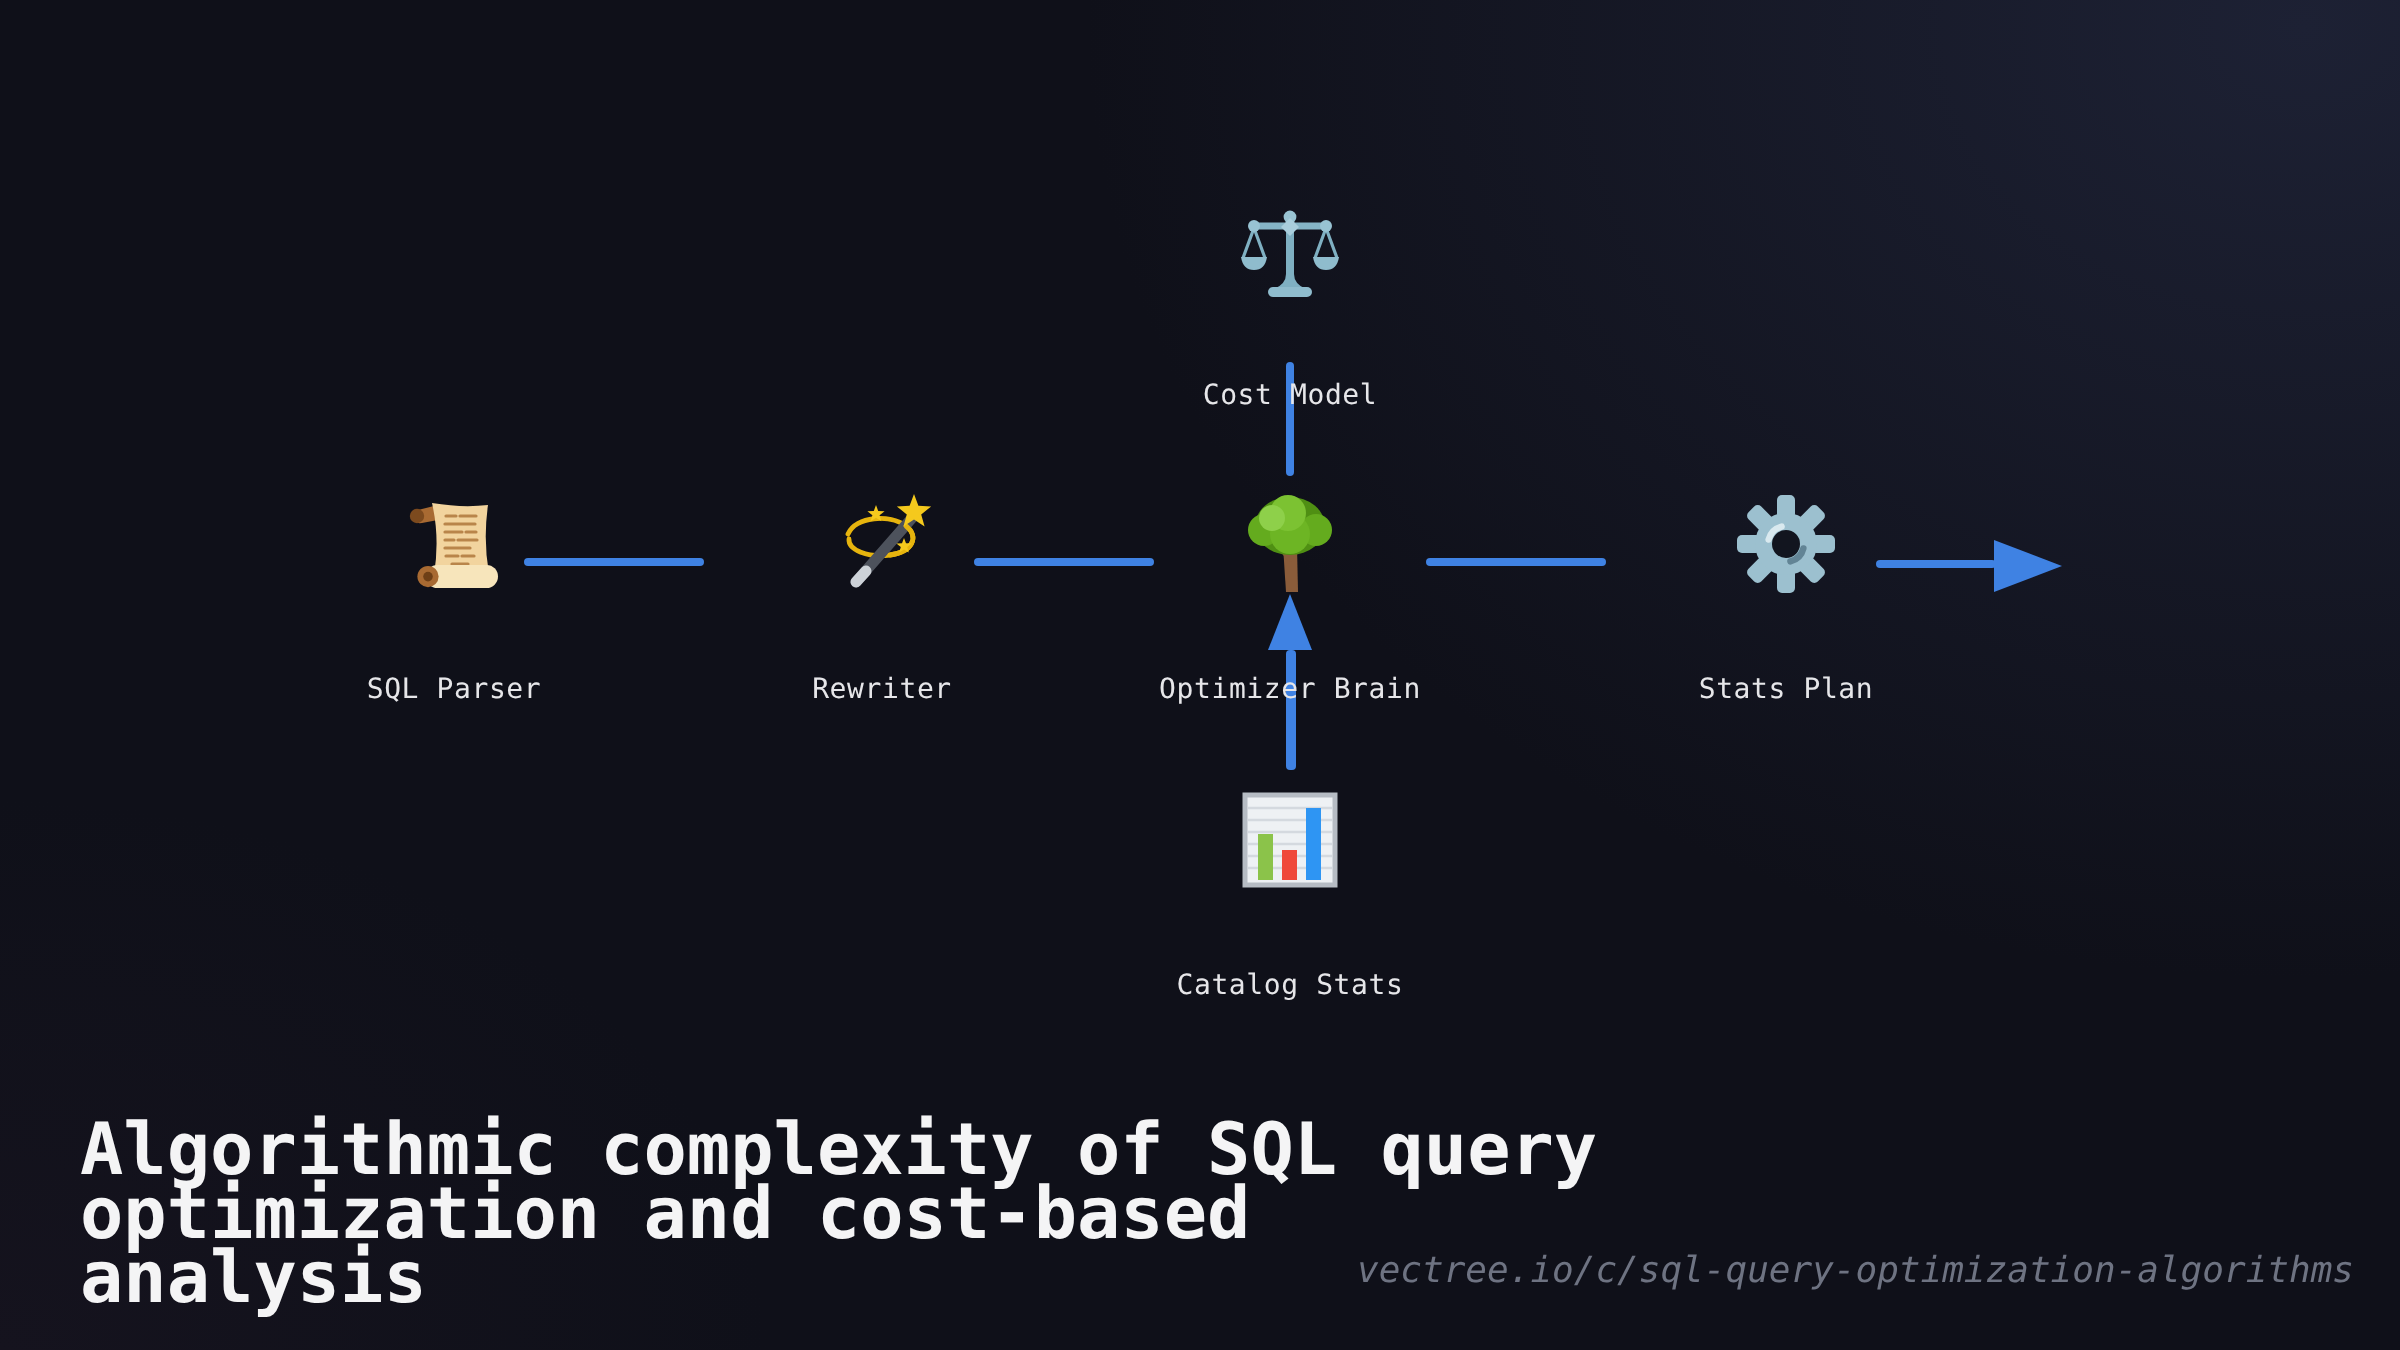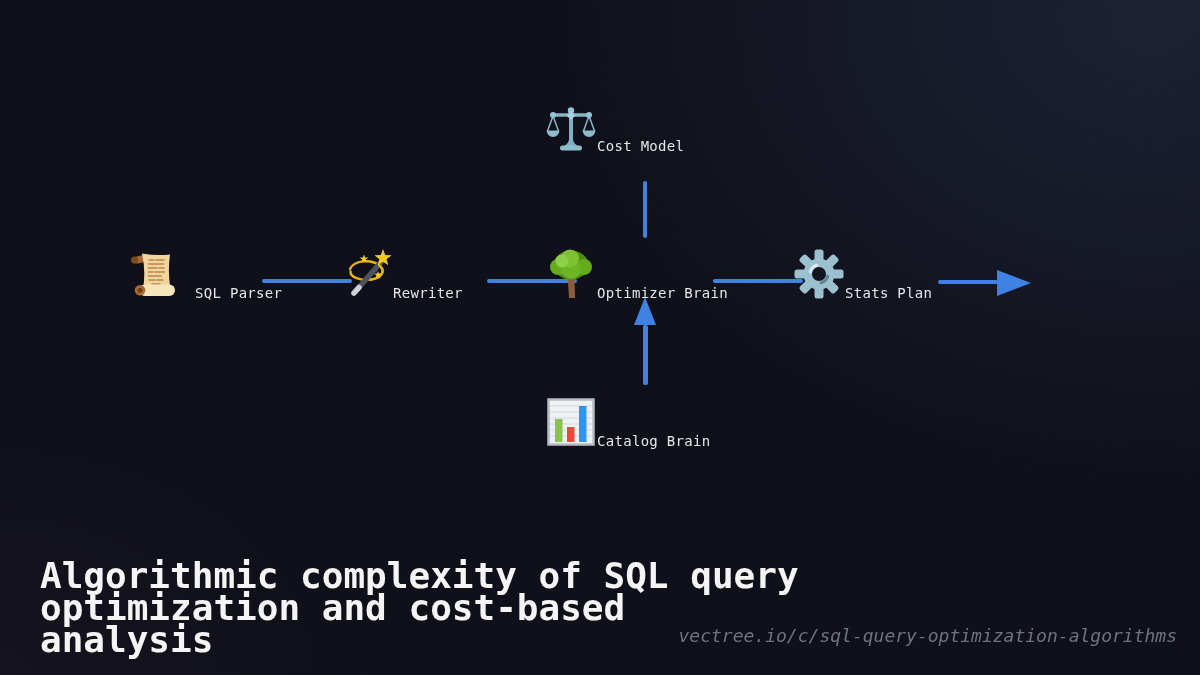--- a/index.html
+++ b/index.html
@@ -30,21 +30,21 @@
   }
   .tri-up {
     border-left: 11px solid transparent;
     border-right: 11px solid transparent;
     border-bottom: 28px solid var(--arrow, #3f82e3);
   }
 
   .node {
     position: absolute;
     width: 200px;
-    display: flex; flex-direction: row; align-items: center;
+    display: flex; flex-direction: column; align-items: center;
     z-index: 2;
   }
   .node-icon { width: 52px; height: 52px; }
   .node-icon svg { display: block; }
   .node-label {
     margin-top: 39px;
     font-size: 14px;
     letter-spacing: 0.3px;
     color: var(--label, #e6e6e9);
     white-space: nowrap;
@@ -105,21 +105,21 @@
         <path d="M26 10 L30.5 14.5 L26 19 L21.5 14.5 Z" fill="#a9cedd"></path>
         <path d="M1.5 29.5 L14.5 29.5 Q13.5 36 8 36 Q2.5 36 1.5 29.5 Z" fill="#8fbccd"></path>
         <path d="M37.5 29.5 L50.5 29.5 Q49.5 36 44 36 Q38.5 36 37.5 29.5 Z" fill="#8fbccd"></path>
         <path d="M24 38 Q24 43 18 45.5 L34 45.5 Q28 43 28 38 Z" fill="#7fb0c2"></path>
         <rect x="15" y="44.5" width="22" height="5" rx="2.5" fill="#8fbccd"></rect>
       </svg>
     </div>
     <div class="node-label">Cost Model</div>
   </div>
 
-  <div class="node" style="left:127px; top:246px;gap:16px;">
+  <div class="node" style="left:127px; top:246px;">
     <div class="node-icon">
       <svg viewBox="0 0 52 52" width="52" height="52">
         <path d="M16 7 L8 9 Q4 10 5 13 Q6 16 10 15.5 L18 14 Z" fill="#a86a32"></path>
         <circle cx="7.5" cy="12" r="3.6" fill="#7c4a1e"></circle>
         <path d="M15 5.5 Q30 8 43 6.5 Q40.5 24 43.5 41 Q29 39.5 16 41.5 Q19 23 15 5.5 Z" fill="#f2d49e"></path>
         <g stroke="#b9854a" stroke-width="1.6" stroke-linecap="round" fill="none">
           <path d="M22 12 H27 M29 12 H37"></path>
           <path d="M21.5 16 H36.5"></path>
           <path d="M21.5 20 H30 M32 20 H37"></path>
           <path d="M21.5 24 H26 M28 24 H37.5"></path>
@@ -193,21 +193,21 @@
       <svg viewBox="0 0 52 52" width="52" height="52">
         <rect x="3.5" y="3.5" width="45" height="45" fill="#eef1f4" stroke="#b6bcc4" stroke-width="2.5"></rect>
         <g stroke="#d4d9df" stroke-width="1.2">
           <path d="M5 10 H47 M5 16 H47 M5 22 H47 M5 28 H47 M5 34 H47 M5 40 H47"></path>
         </g>
         <rect x="10" y="23" width="7.5" height="23" fill="#8bc34a"></rect>
         <rect x="22" y="31" width="7.5" height="15" fill="#ef483b"></rect>
         <rect x="34" y="10" width="7.5" height="36" fill="#2e95f3"></rect>
       </svg>
     </div>
-    <div class="node-label">Catalog Brain</div>
+    <div class="node-label">Catalog Stats</div>
   </div>
 
 
   <h1 class="title">Algorithmic complexity of SQL query
 optimization and cost-based
 analysis</h1>
 
   <div class="url">vectree.io/c/sql-query-optimization-algorithms</div>
 
 </div>

